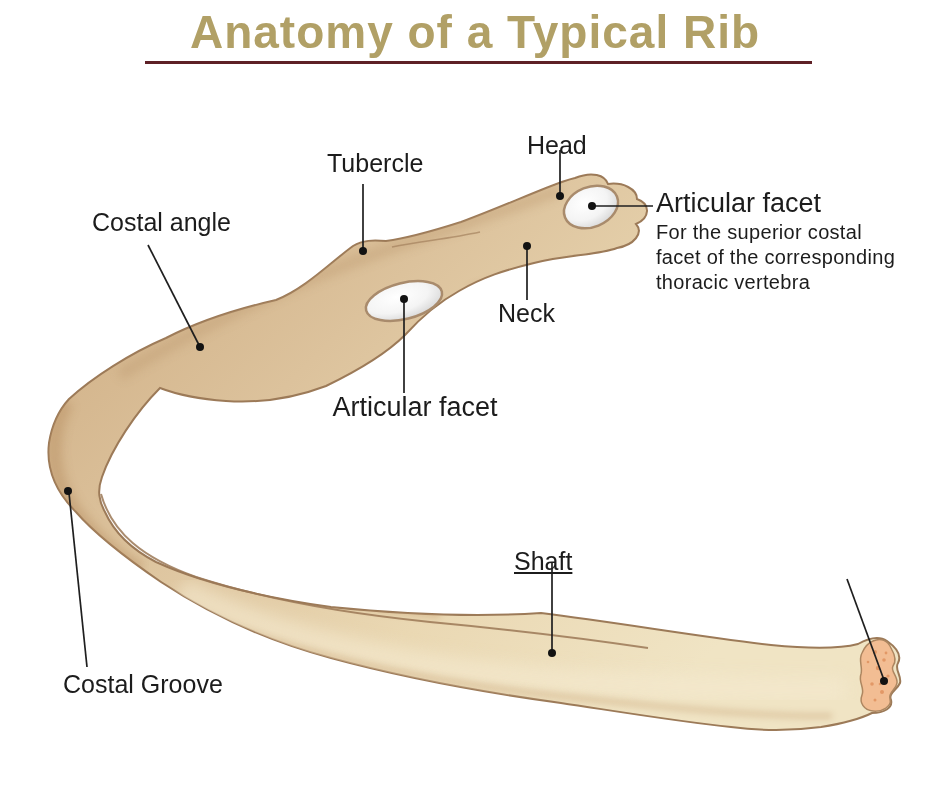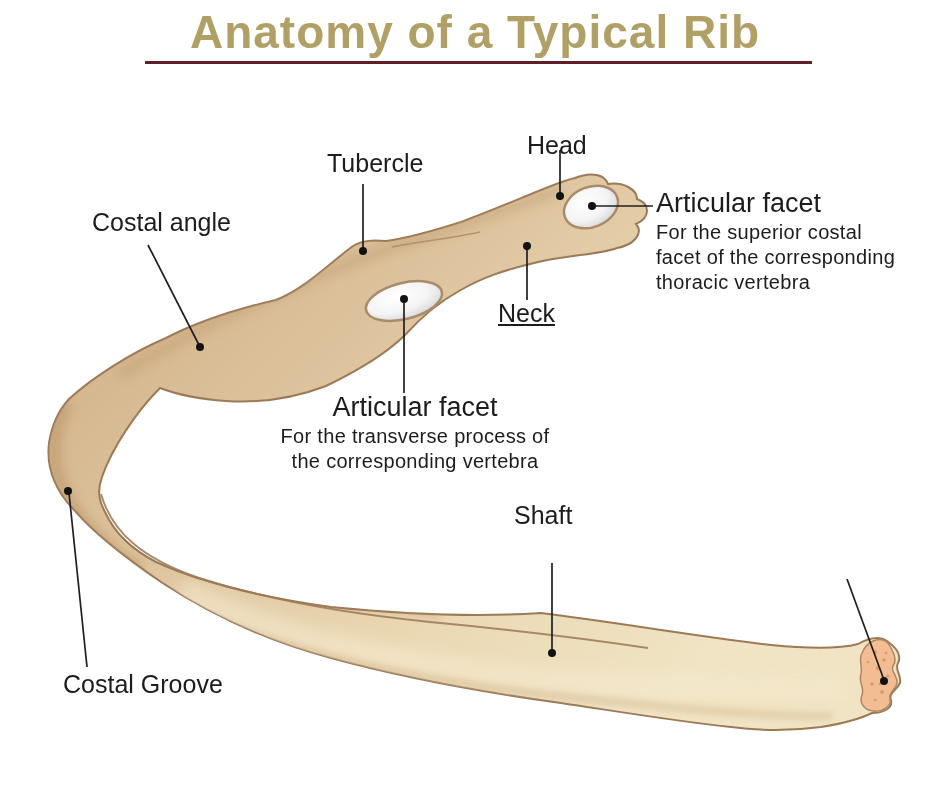--- a/index.html
+++ b/index.html
@@ -9,22 +9,22 @@
   #stage{position:relative;width:950px;height:799px;background:#fff;overflow:hidden;
          font-family:"Liberation Sans","DejaVu Sans",sans-serif;color:var(--label-text);}
   #rib-svg{position:absolute;left:0;top:0;width:950px;height:799px;}
   .title{position:absolute;left:0;top:5px;width:950px;text-align:center;
          font-size:46px;font-weight:bold;letter-spacing:1px;color:var(--title-text);}
   .title-rule{position:absolute;left:145px;top:61px;width:667px;height:3px;background:var(--title-rule);}
   .lbl{position:absolute;font-size:25px;line-height:1.08;color:var(--label-text);white-space:pre-line;}
   .lbl-head{left:527px;top:132px;}
   .lbl-tubercle{left:327px;top:150px;}
   .lbl-costal-angle{left:60px;top:209px;margin-left:32px;}
-  .lbl-neck{left:498px;top:300px;text-decoration:underline;}
-  .lbl-shaft{left:514px;top:502px;}
+  .lbl-neck{left:498px;top:300px;}
+  .lbl-shaft{left:514px;top:548px;text-decoration:underline;}
   .lbl-costal-groove{left:23px;top:671px;margin-left:40px;}
   .lbl-articulation{left:780px;top:477px;width:158px;line-height:1.07;word-spacing:0.35em;}
   .facet-block{position:absolute;}
   .facet-head-block{left:656px;top:189px;width:300px;text-align:left;}
   .facet-tubercle-block{left:258px;top:393px;width:314px;text-align:center;}
   .facet-title{font-size:27px;line-height:1.05;color:var(--label-text);}
   .facet-desc{font-size:20px;line-height:1.25;margin-top:3px;letter-spacing:0.3px;
               color:var(--label-text);white-space:pre-line;}
 </style>
 </head>
@@ -157,17 +157,15 @@
 
   <div class="facet-block facet-head-block">
     <div class="facet-title">Articular facet</div>
     <div class="facet-desc">For the superior costal
 facet of the corresponding
 thoracic vertebra</div>
   </div>
 
   <div class="facet-block facet-tubercle-block">
     <div class="facet-title">Articular facet</div>
-    <div class="facet-desc">For the transverse process of
-the corresponding vertebra</div>
   </div>
 
 </div>
 
 </body></html>

